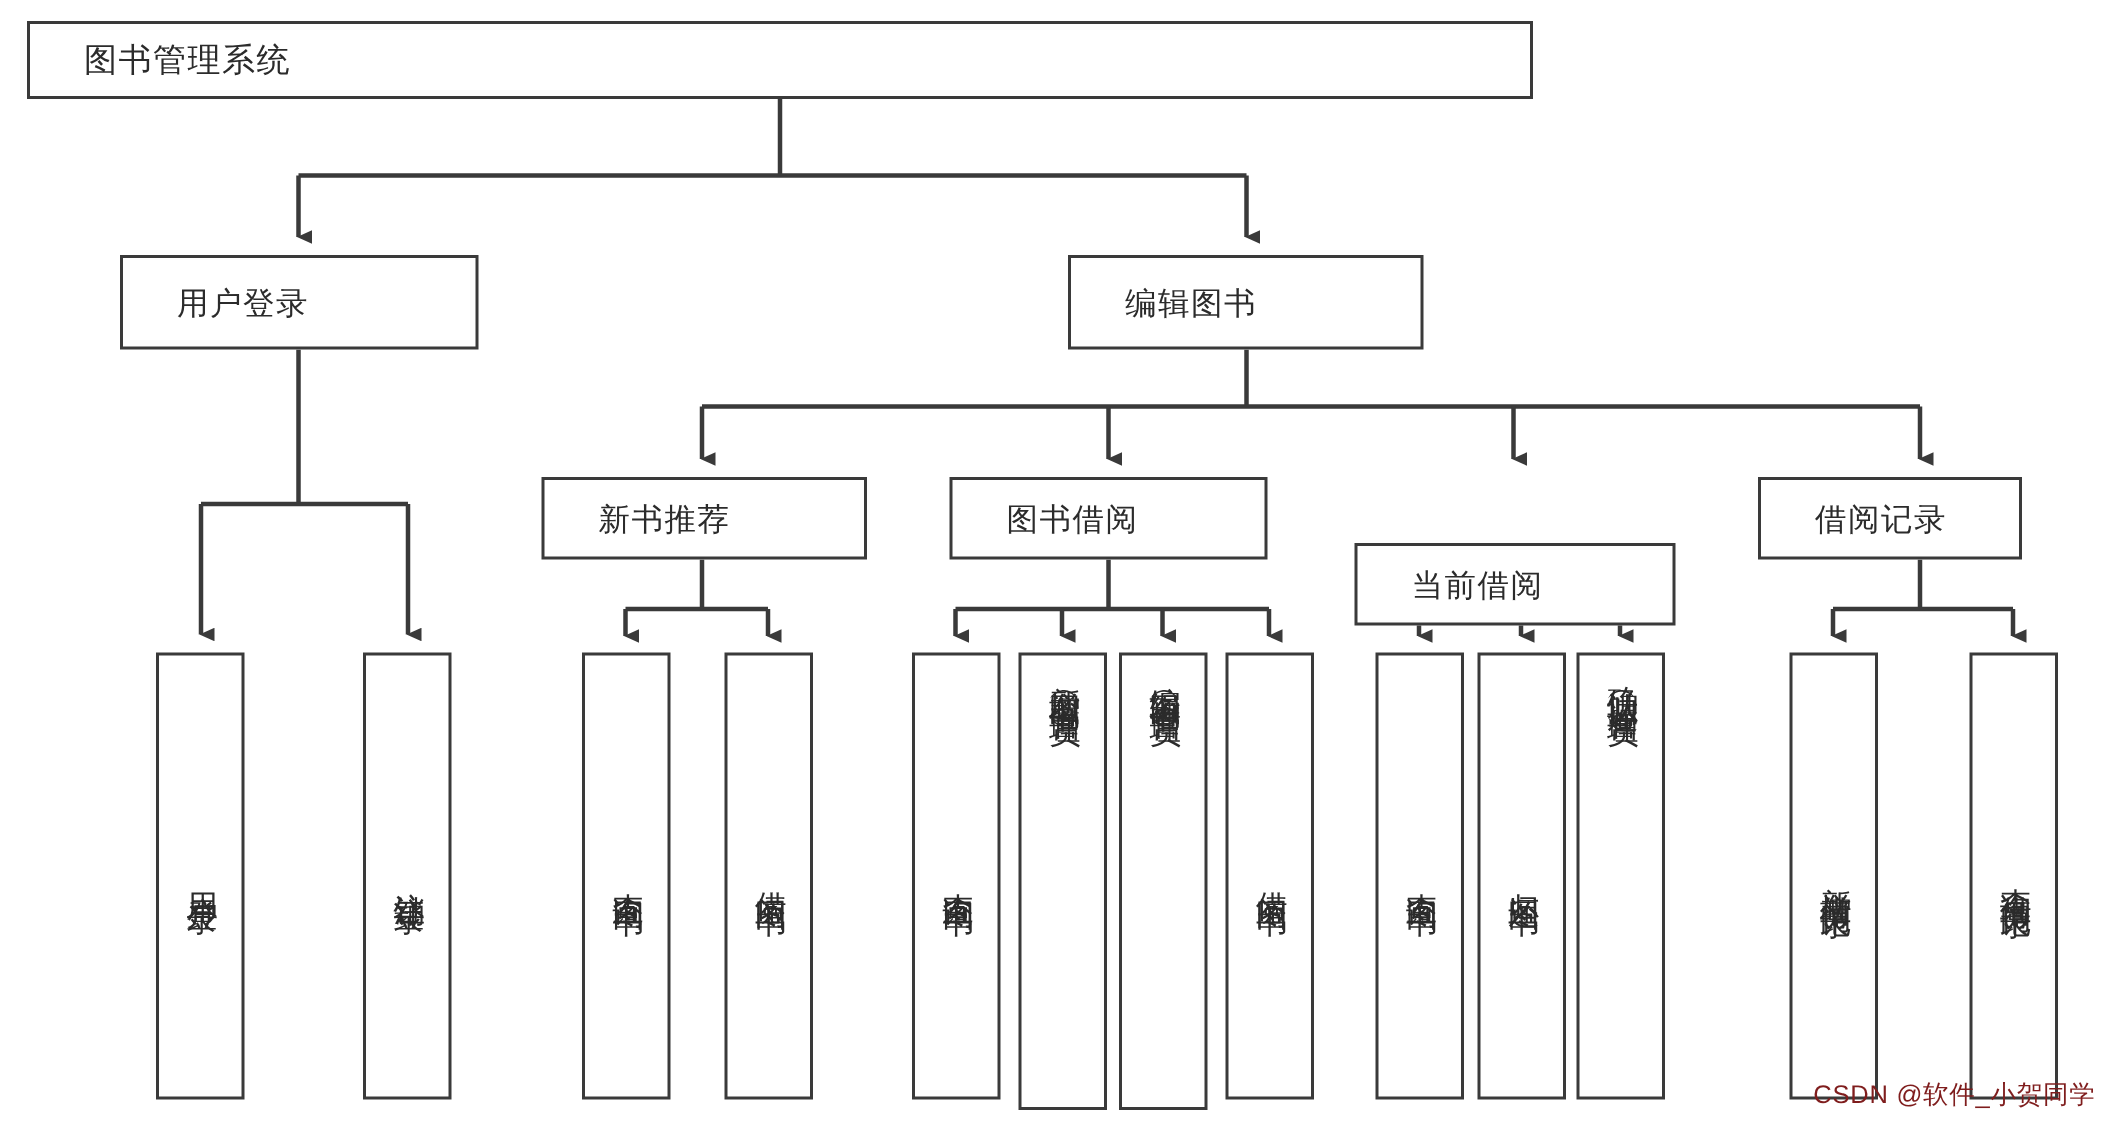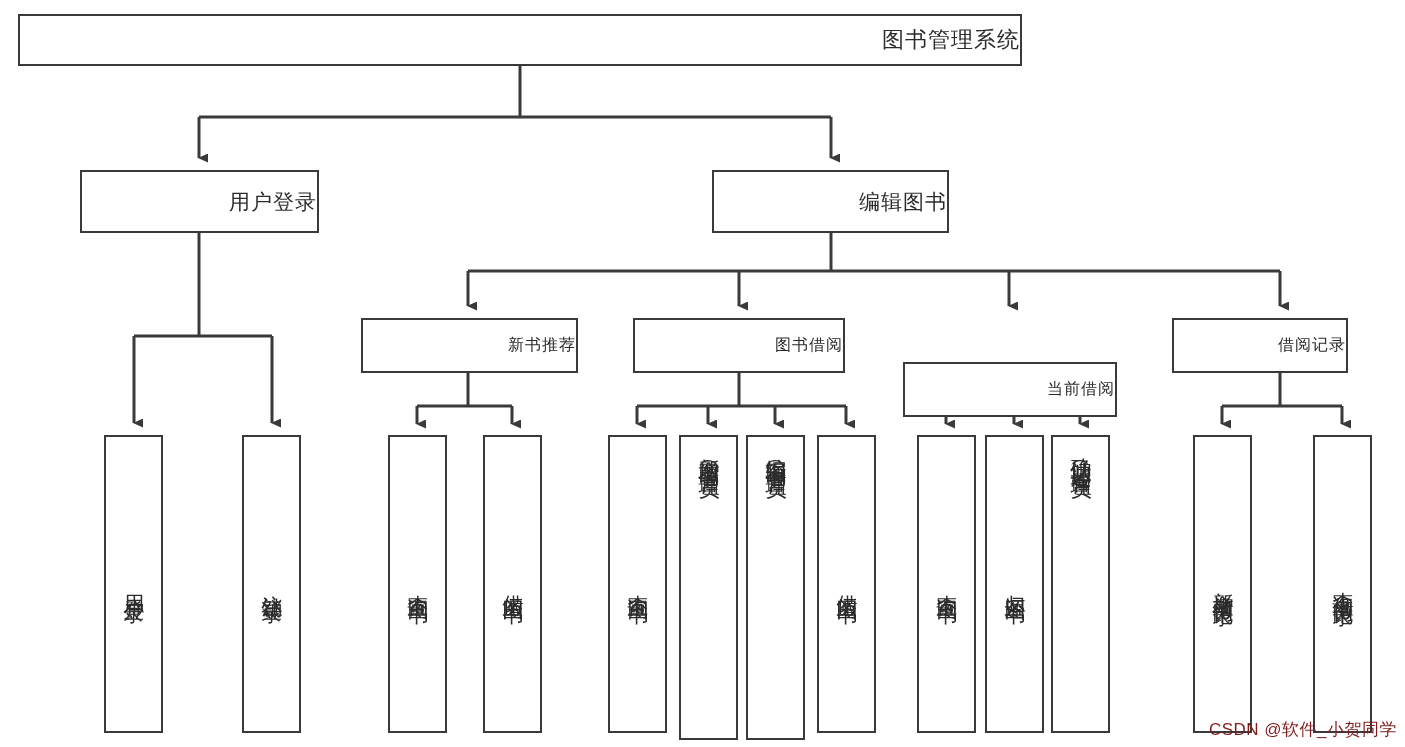--- a/index.html
+++ b/index.html
@@ -26,33 +26,34 @@
     pointer-events: none;
   }
   .node {
     position: absolute;
     box-sizing: border-box;
     border: 2px solid #3a3a3a;
     background: #ffffff;
     color: #2b2b2b;
     display: flex;
     align-items: center;
-    justify-content: flex-end;
+    justify-content: flex-start;
     text-align: center;
+    padding-left: 36px;
   }
   .node.root {
     font-size: 22px;
     letter-spacing: 1px;
   }
   .node.level2 {
     font-size: 21px;
     letter-spacing: 1px;
   }
   .node.level3 {
-    font-size: 16px;
+    font-size: 21px;
     letter-spacing: 1px;
   }
   .node.leaf {
     font-size: 21px;
     align-items: center;
     justify-content: center;
     padding: 4px 0;
   }
   .node.leaf .vtext {
     writing-mode: vertical-rl;

